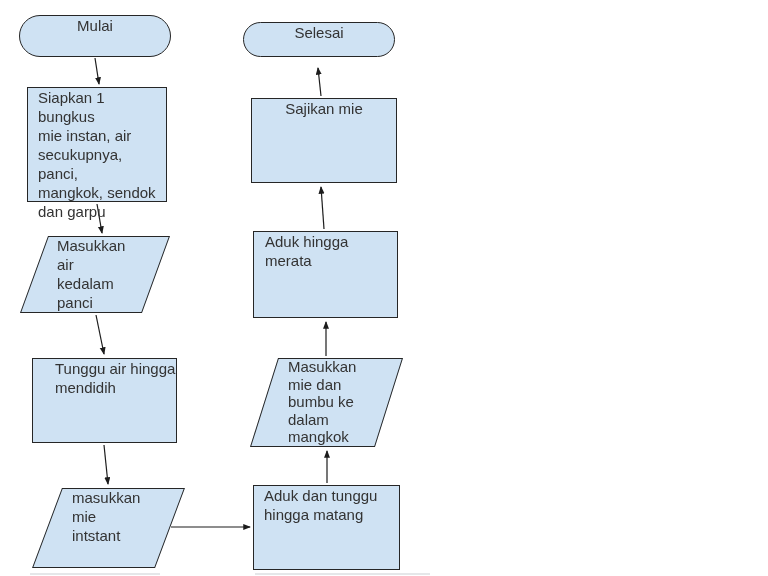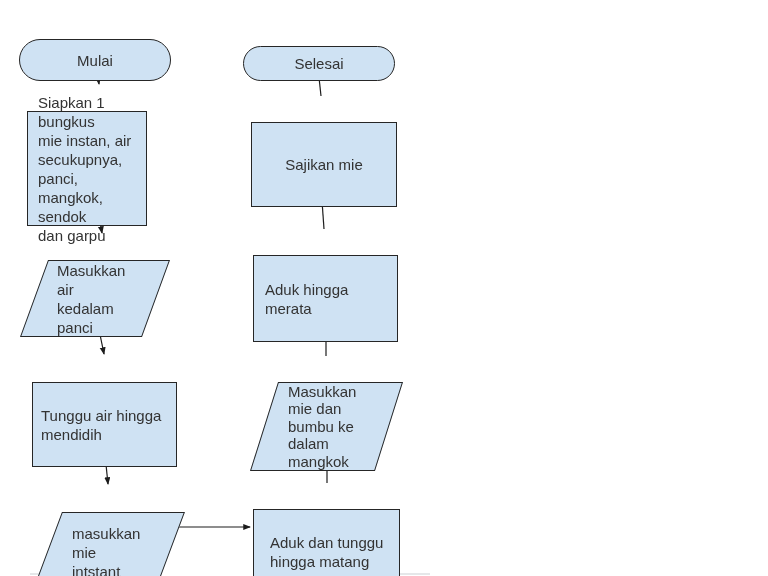--- a/index.html
+++ b/index.html
@@ -18,25 +18,24 @@
   }
   #arrow-layer {
     position: absolute;
     left: 0; top: 0;
     width: 768px; height: 576px;
     pointer-events: none;
   }
   .node {
     position: absolute;
     display: flex;
-    align-items: center;
+    align-items: flex-start;
     box-sizing: border-box;
     font-size: 15px;
     line-height: 19px;
-    margin-top: 24px;
   }
   .node .lbl {
     white-space: pre-line;
     position: relative;
     z-index: 2;
   }
   
   .rect, .terminator {
     background: #cfe2f3;
     border: 1.4px solid #262626;
@@ -55,25 +54,25 @@
     top: 0; bottom: 0;
     left: var(--inset); right: var(--inset);
     background: #cfe2f3;
     border: 1.4px solid #262626;
     transform: skewX(var(--skew));
     z-index: 1;
   }
 
   
   #n-start    { left: 19px;  top: 15px;  width: 152px; height: 42px; }
-  #n-prepare  { left: 27px;  top: 87px;  width: 120px; height: 115px; padding-left: 10px; padding-right: 4px; }
+  #n-prepare  { left: 27px;  top: 87px;  width: 140px; height: 115px; padding-left: 10px; padding-right: 4px; }
   #n-add-water{ left: 20px;  top: 236px; width: 150px; height: 77px;  padding-left: 37px; --inset: 14px; --skew: -20deg; }
-  #n-boil     { left: 32px;  top: 358px; width: 145px; height: 85px;  padding-left: 8px; }
+  #n-boil     { left: 32px;  top: 358px; width: 145px; height: 85px;  padding-left: 22px; }
   #n-noodles  { left: 32px;  top: 488px; width: 153px; height: 80px;  padding-left: 40px; --inset: 15px; --skew: -20.5deg; }
-  #n-stirwait { left: 253px; top: 485px; width: 147px; height: 85px;  padding-left: 16px; }
+  #n-stirwait { left: 253px; top: 485px; width: 147px; height: 85px;  padding-left: 10px; }
   #n-tobowl   { left: 250px; top: 358px; width: 153px; height: 89px;  padding-left: 38px; --inset: 14px; --skew: -17.5deg; line-height: 17.5px; }
   #n-stireven { left: 253px; top: 231px; width: 145px; height: 87px;  padding-left: 11px; }
   #n-serve    { left: 251px; top: 98px;  width: 146px; height: 85px; }
   #n-end      { left: 243px; top: 22px;  width: 152px; height: 35px; }
 </style>
 </head>
 <body>
 
 <div id="canvas">
 

